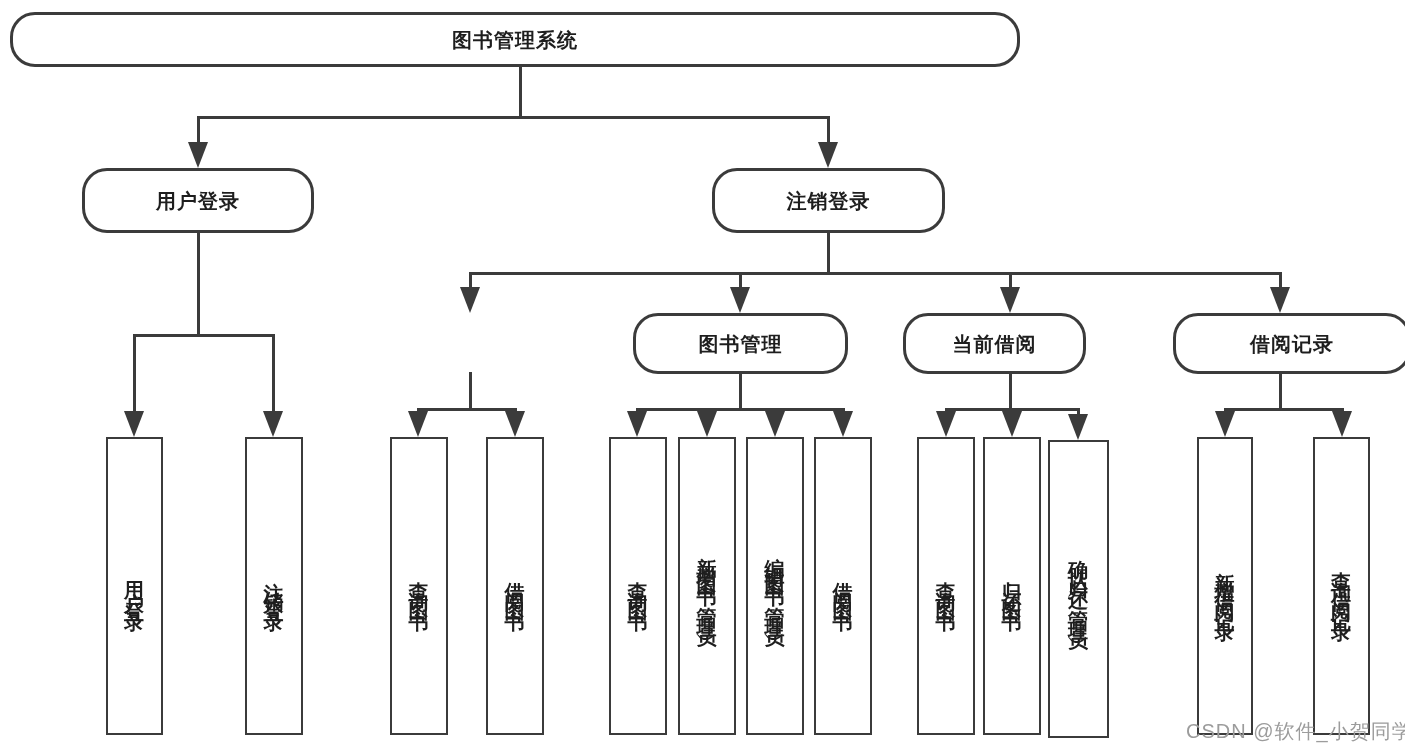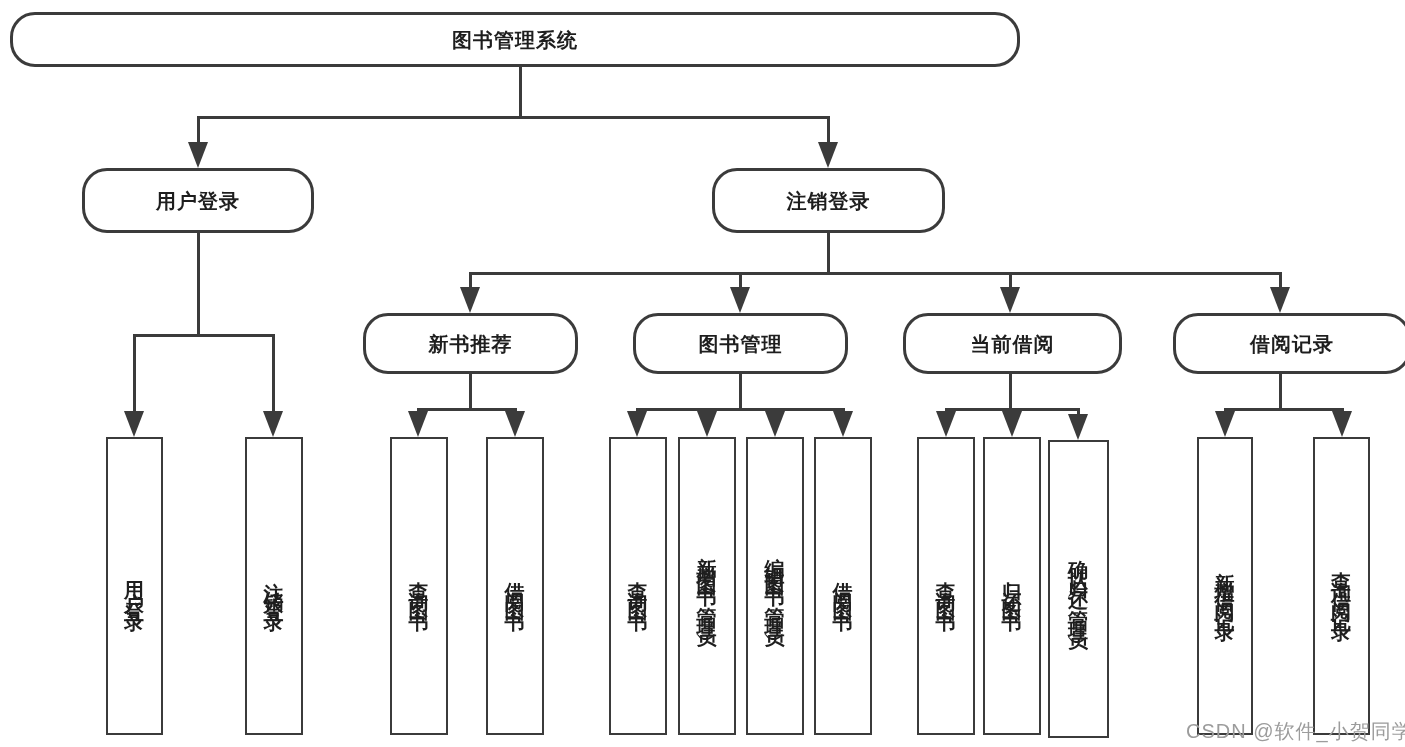--- a/index.html
+++ b/index.html
@@ -116,23 +116,22 @@
     <div class="arrow" style="left: 765px; top: 411px;"></div>
     <div class="arrow" style="left: 833px; top: 411px;"></div>
     <div class="arrow" style="left: 936px; top: 411px;"></div>
     <div class="arrow" style="left: 1002px; top: 411px;"></div>
     <div class="arrow" style="left: 1068px; top: 414px;"></div>
     <div class="arrow" style="left: 1215px; top: 411px;"></div>
     <div class="arrow" style="left: 1332px; top: 411px;"></div>
     <div class="node horiz" style="left: 10px; top: 12px; width: 1010px; height: 55px; border-width: 3px;">图书管理系统</div>
     <div class="node horiz" style="left: 82px; top: 168px; width: 232px; height: 65px; border-width: 3px;">用户登录</div>
     <div class="node horiz" style="left: 712px; top: 168px; width: 233px; height: 65px; border-width: 3px;">注销登录</div>
-    <div class="node horiz" style="left: 363px; top: 313px; width: 215px; height: 61px; border-width: 3px;">新书推荐</div>
     <div class="node horiz" style="left: 633px; top: 313px; width: 215px; height: 61px; border-width: 3px;">图书管理</div>
-    <div class="node horiz" style="left: 903px; top: 313px; width: 219px; height: 61px; border-width: 3px;">当前借阅</div>
+    <div class="node horiz" style="left: 903px; top: 313px; width: 183px; height: 61px; border-width: 3px;">当前借阅</div>
     <div class="node horiz" style="left: 1173px; top: 313px; width: 238px; height: 61px; border-width: 3px;">借阅记录</div>
     <div class="node vert" style="left: 106px; top: 437px; width: 57px; height: 298px; border-width: 2px;">用户登录</div>
     <div class="node vert" style="left: 245px; top: 437px; width: 58px; height: 298px; border-width: 2px;">注销登录</div>
     <div class="node vert" style="left: 390px; top: 437px; width: 58px; height: 298px; border-width: 2px;">查询图书</div>
     <div class="node vert" style="left: 486px; top: 437px; width: 58px; height: 298px; border-width: 2px;">借阅图书</div>
     <div class="node vert" style="left: 609px; top: 437px; width: 58px; height: 298px; border-width: 2px;">查询图书</div>
     <div class="node vert" style="left: 678px; top: 437px; width: 58px; height: 298px; border-width: 2px;">新增图书（管理员）</div>
     <div class="node vert" style="left: 746px; top: 437px; width: 58px; height: 298px; border-width: 2px;">编辑图书（管理员）</div>
     <div class="node vert" style="left: 814px; top: 437px; width: 58px; height: 298px; border-width: 2px;">借阅图书</div>
     <div class="node vert" style="left: 917px; top: 437px; width: 58px; height: 298px; border-width: 2px;">查询图书</div>

